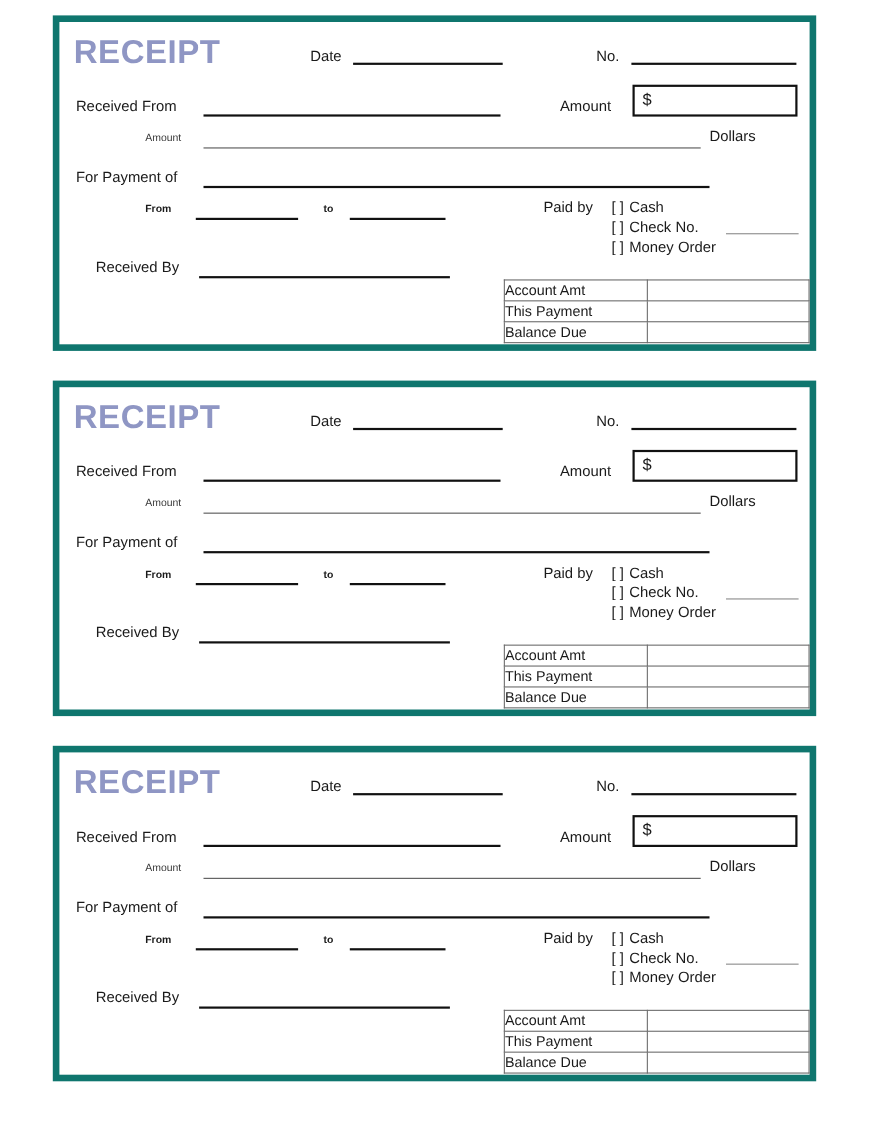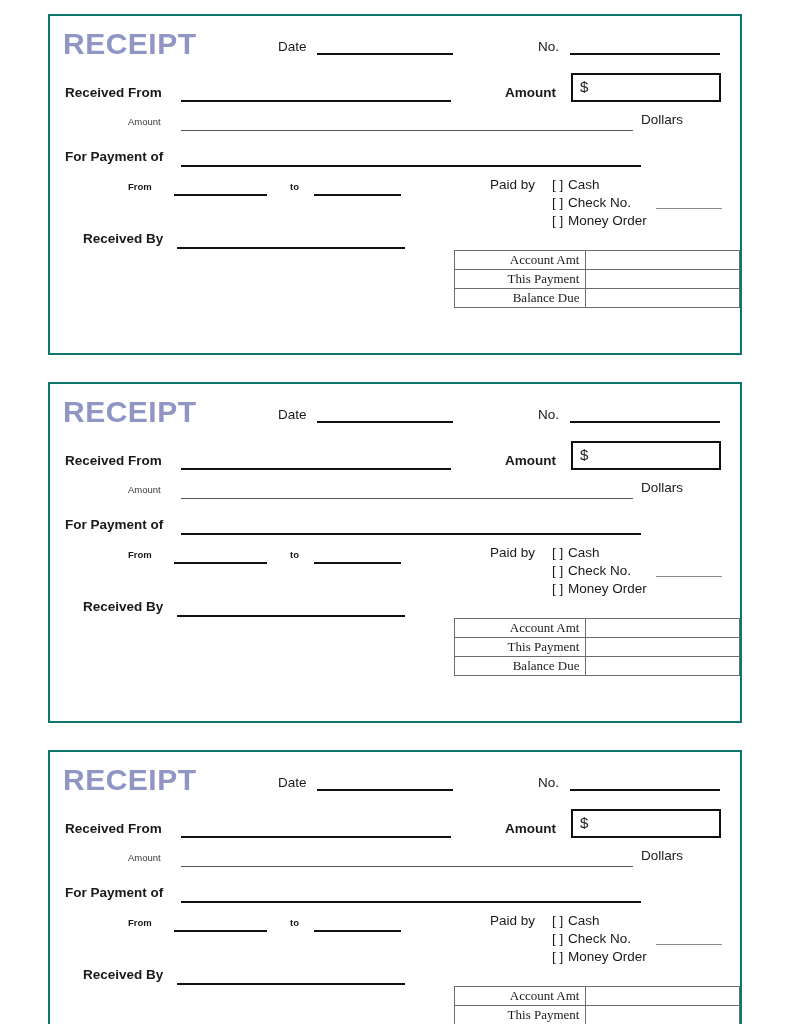--- a/index.html
+++ b/index.html
@@ -20,23 +20,23 @@
     height: 1024px;
     position: relative;
     box-sizing: border-box;
     padding: 14px 49px 0 48px;
   }
 
   
   .receipt {
     position: relative;
     width: 694px;
-    height: 341px;
+    height: 305px;
     box-sizing: border-box;
-    border: 2px solid #0f766e;
+    border: 6px solid #0f766e;
     background: #ffffff;
     margin-bottom: 27px;
   }
 
   
   .title {
     position: absolute;
     left: 13px;
     top: 13px;
     font-size: 30px;
@@ -48,21 +48,21 @@
 
   .lbl {
     position: absolute;
     font-size: 13.5px;
     font-weight: normal;
     color: #1a1a1a;
     line-height: 1;
     white-space: nowrap;
     text-align: right;
   }
-  .lbl.bold { font-weight: bold; }
+  .lbl.bold { font-weight: normal; }
   .lbl.tiny { font-size: 9.5px; font-weight: normal; color: #3a3a3a; }
   .lbl.tinyb { font-size: 9.5px; font-weight: bold; color: #1a1a1a; }
 
   
   .rule {
     position: absolute;
     height: 0;
     border-bottom: 2px solid #111111;
   }
   .rule.thin {
@@ -128,23 +128,22 @@
   .sum-table td {
     border: 1px solid #6d6d6d;
     height: 17px;
     padding: 0 6px 1px 0;
     font-size: 13px;
     line-height: 1;
     color: #1a1a1a;
   }
   .sum-table td.k {
     width: 125px;
-    text-align: right;
+    text-align: left;
     white-space: nowrap;
-    font-family: Liberation Serif, serif;
   }
   .sum-table td.v {
     width: 148px;
   }
 </style>
 </head>
 <body>
 
 <div class="page">
 

